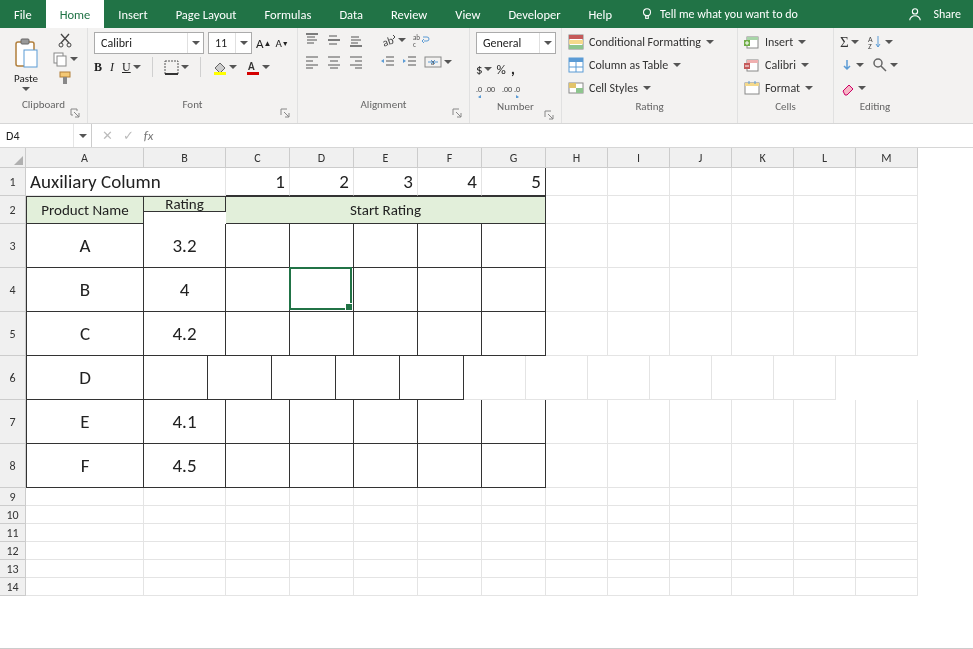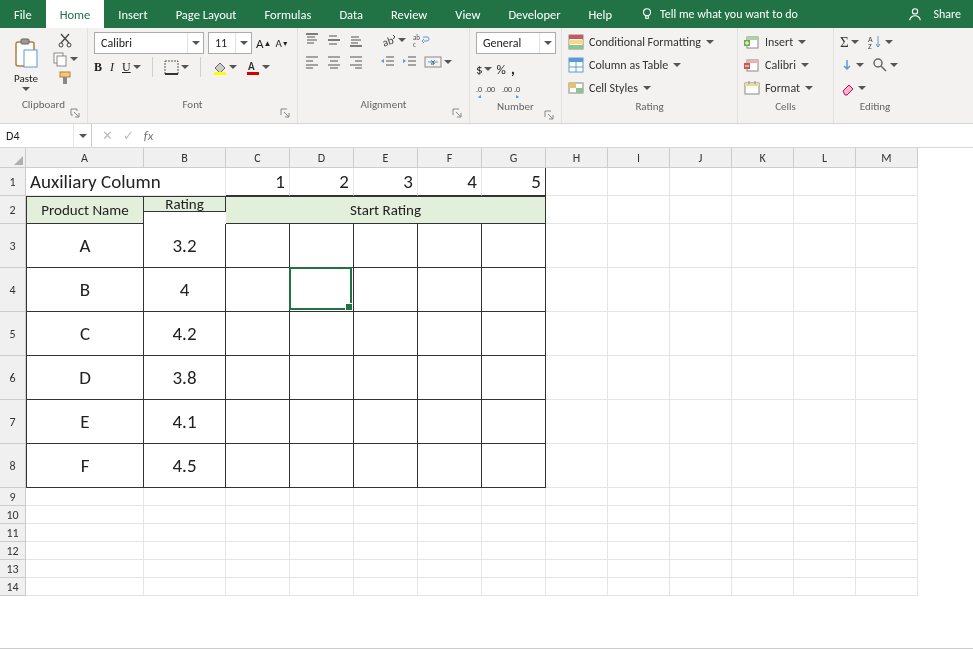--- a/index.html
+++ b/index.html
@@ -561,21 +561,20 @@
           <div class="cell " style="width: 62px; height: 44px;"></div>
           <div class="cell " style="width: 62px; height: 44px;"></div>
           <div class="cell " style="width: 62px; height: 44px;"></div>
           <div class="cell " style="width: 62px; height: 44px;"></div>
           <div class="cell " style="width: 62px; height: 44px;"></div>
           <div class="cell " style="width: 62px; height: 44px;"></div>
         </div>
         <div class="row" style="height: 44px;">
           <div class="rowh" style="height: 44px;">6</div>
           <div class="cell big center bthick-r bthick-b bthick-l" style="width: 118px; height: 44px;">D</div>
-          <div class="cell big center bthick-r bthick-b" style="width: 82px; height: 44px;">3.8</div>
           <div class="cell bthick-r bthick-b" style="width: 64px; height: 44px;"></div>
           <div class="cell bthick-r bthick-b" style="width: 64px; height: 44px;"></div>
           <div class="cell bthick-r bthick-b" style="width: 64px; height: 44px;"></div>
           <div class="cell bthick-r bthick-b" style="width: 64px; height: 44px;"></div>
           <div class="cell bthick-r bthick-b" style="width: 64px; height: 44px;"></div>
           <div class="cell " style="width: 62px; height: 44px;"></div>
           <div class="cell " style="width: 62px; height: 44px;"></div>
           <div class="cell " style="width: 62px; height: 44px;"></div>
           <div class="cell " style="width: 62px; height: 44px;"></div>
           <div class="cell " style="width: 62px; height: 44px;"></div>

